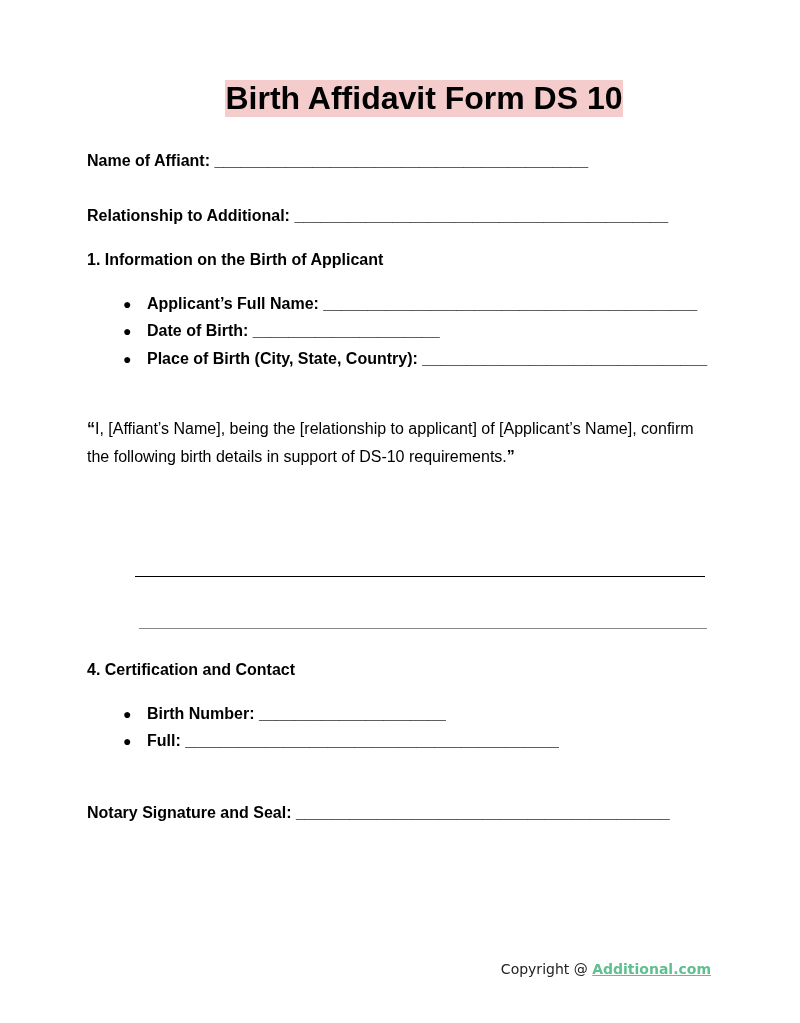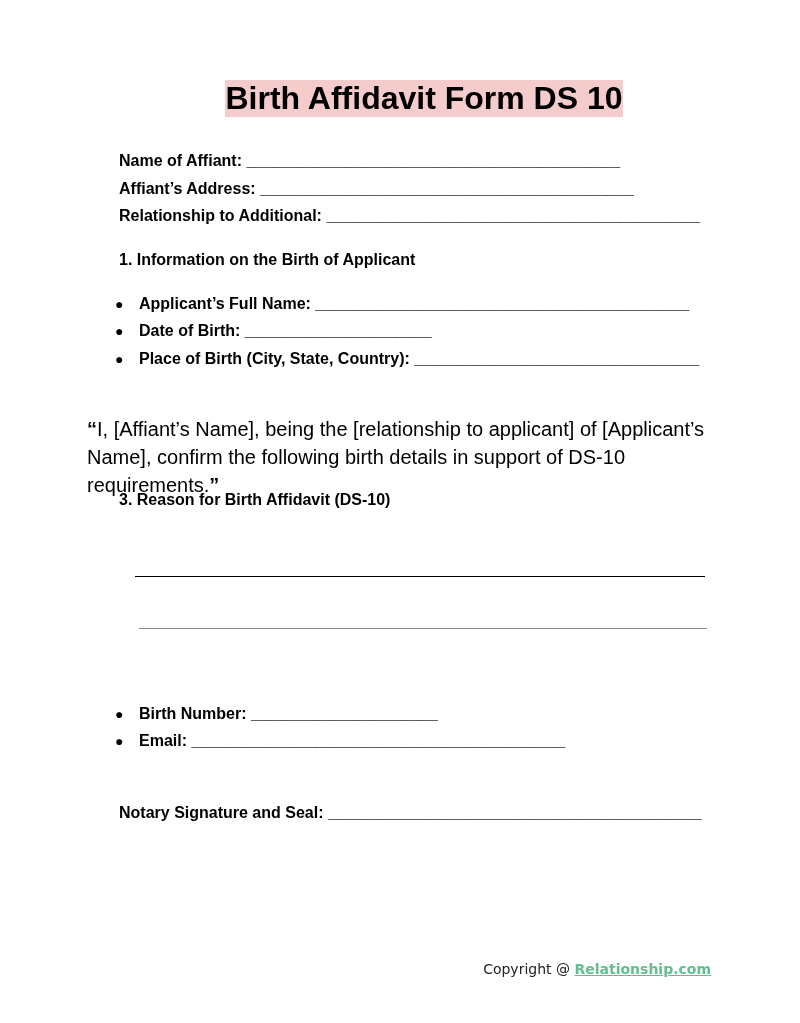--- a/index.html
+++ b/index.html
@@ -1,71 +1,70 @@
 <!DOCTYPE html>
 <html><head>
 <meta charset="utf-8">
 <style>
   html, body { margin: 0; padding: 0; background: #ffffff; }
   body { width: 800px; height: 1023px; position: relative; overflow: hidden; font-family: "Liberation Sans", sans-serif; color: #000; }
   .page { position: absolute; left: 0; top: 0; width: 800px; height: 1023px; }
   .title { position: absolute; top: 80px; left: 0; width: 800px; text-align: center; margin-left: 24px; }
   .title span { background: #f4cccc; font-weight: bold; font-size: 32px; line-height: 37px; padding: 0; display: inline-block; }
-  .line { position: absolute; left: 87px; font-size: 16px; font-weight: bold; white-space: nowrap; line-height: 20px; margin-left: 32px; }
-  .bullet { position: absolute; left: 115px; font-size: 16px; font-weight: bold; white-space: nowrap; line-height: 20px; }
+  .line { position: absolute; left: 87px; font-size: 16px; font-weight: bold; white-space: nowrap; line-height: 20px; }
+  .bullet { position: absolute; left: 123px; font-size: 16px; font-weight: bold; white-space: nowrap; line-height: 20px; }
   .bullet .dot { display: inline-block; width: 24px; font-size: 14px; }
-  .para { position: absolute; left: 87px; width: 620px; font-size: 20px; line-height: 28px; }
+  .para { position: absolute; left: 87px; width: 620px; font-size: 16px; line-height: 28px; }
   .para b { font-weight: bold; }
   .blankline { position: absolute; height: 0; border-top: 1px solid #000; }
   .blankline.grey { border-top: 1px solid #888; }
   .footer { position: absolute; top: 961px; right: 89px; font-family: "DejaVu Sans", sans-serif; font-size: 14px; color: #222; white-space: nowrap; }
   .footer a { color: #5fbf8e; font-weight: bold; text-decoration: underline; }
 </style>
 </head>
 <body>
 
 <div class="page">
 
   <div class="title">
     <span>Birth Affidavit Form DS 10</span>
   </div>
 
   <div class="line" style="top:151px">Name of Affiant: __________________________________________</div>
-  <div class="line" style="top:179px">Affiant’s Address: __________________________________________</div>
   <div class="line" style="top:206px">Relationship to Additional: __________________________________________</div>
 
   <div class="line" style="top:250px">1. Information on the Birth of Applicant</div>
 
   <div class="bullet" style="top:294px">
     <span class="dot">●</span><span>Applicant’s Full Name: __________________________________________</span>
   </div>
   <div class="bullet" style="top:321px">
     <span class="dot">●</span><span>Date of Birth: _____________________</span>
   </div>
   <div class="bullet" style="top:349px">
     <span class="dot">●</span><span>Place of Birth (City, State, Country): ________________________________</span>
   </div>
 
   <div class="para" style="top:415px">
     <b>“</b><span>I, [Affiant’s Name], being the [relationship to applicant] of [Applicant’s Name], confirm the following birth details in support of DS-10 requirements.</span><b>”</b>
   </div>
 
-  <div class="line" style="top:490px">3. Reason for Birth Affidavit (DS-10)</div>
 
   <div class="blankline" style="top:576px; left:135px; width:570px"></div>
 
   <div class="blankline grey" style="top:628px; left:139px; width:568px"></div>
 
+  <div class="line" style="top:660px">4. Certification and Contact</div>
 
   <div class="bullet" style="top:704px">
     <span class="dot">●</span><span>Birth Number: _____________________</span>
   </div>
   <div class="bullet" style="top:731px">
-    <span class="dot">●</span><span>Email: __________________________________________</span>
+    <span class="dot">●</span><span>Full: __________________________________________</span>
   </div>
 
   <div class="line" style="top:803px">Notary Signature and Seal: __________________________________________</div>
 
   <div class="footer">
-    <span>Copyright @ </span><a>Relationship.com</a>
+    <span>Copyright @ </span><a>Additional.com</a>
   </div>
 
 </div>
 
 </body></html>

